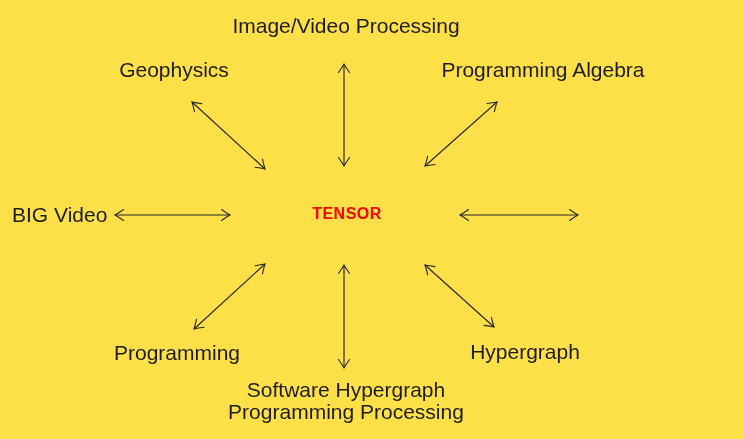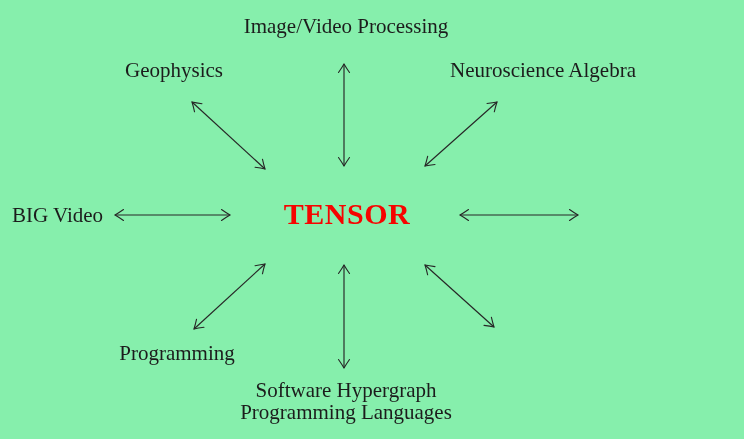--- a/index.html
+++ b/index.html
@@ -4,22 +4,22 @@
 <style>
   html, body {
     margin: 0;
     padding: 0;
     background: #ffffff;
   }
   #stage {
     position: relative;
     width: 744px;
     height: 439px;
-    background: #86efac;
-    font-family: Liberation Serif, serif;
+    background: #fde047;
+    font-family: Liberation Sans, sans-serif;
     color: #1c1c1c;
     overflow: hidden;
   }
   #arrow-layer {
     position: absolute;
     left: 0;
     top: 0;
     width: 744px;
     height: 439px;
   }
@@ -39,21 +39,21 @@
   #lbl-multilinear   { left: 543px; top: 59px;  }
   #lbl-big-data      { left: 12px;  top: 204px; }
   #lbl-neuroscience  { left: 674px; top: 204px; }
   #lbl-statistics    { left: 177px; top: 342px; }
   #lbl-hypergraph    { left: 525px; top: 341px; }
   #lbl-software      { left: 346px; top: 379px; }
   #lbl-tensor {
     left: 347px;
     top: 203px;
     font-weight: bold;
-    font-size: 30px;
+    font-size: 16px;
     color: #f60400;
     letter-spacing: 0.5px;
   }
 </style>
 </head>
 <body>
 
 <div id="stage">
 
   <svg id="arrow-layer" viewBox="0 0 744 439" xmlns="http://www.w3.org/2000/svg" aria-hidden="true">
@@ -79,28 +79,29 @@
       <line x1="344" y1="265" x2="344" y2="368" marker-start="url(#ah)" marker-end="url(#ah)"></line>
 
       <line x1="425" y1="265" x2="494" y2="327" marker-start="url(#ah)" marker-end="url(#ah)"></line>
     </g>
   </svg>
 
   <div id="lbl-image-video" class="node-label centered">Image/Video Processing</div>
 
   <div id="lbl-geophysics" class="node-label centered">Geophysics</div>
 
-  <div id="lbl-multilinear" class="node-label centered">Neuroscience Algebra</div>
+  <div id="lbl-multilinear" class="node-label centered">Programming Algebra</div>
 
   <div id="lbl-big-data" class="node-label">BIG Video</div>
 
   <div id="lbl-tensor" class="node-label centered">TENSOR</div>
 
 
   <div id="lbl-statistics" class="node-label centered">Programming</div>
 
+  <div id="lbl-hypergraph" class="node-label centered">Hypergraph</div>
 
   <div id="lbl-software" class="node-label centered">
     <div>Software Hypergraph</div>
-    <div>Programming Languages</div>
+    <div>Programming Processing</div>
   </div>
 
 </div>
 
 </body></html>

